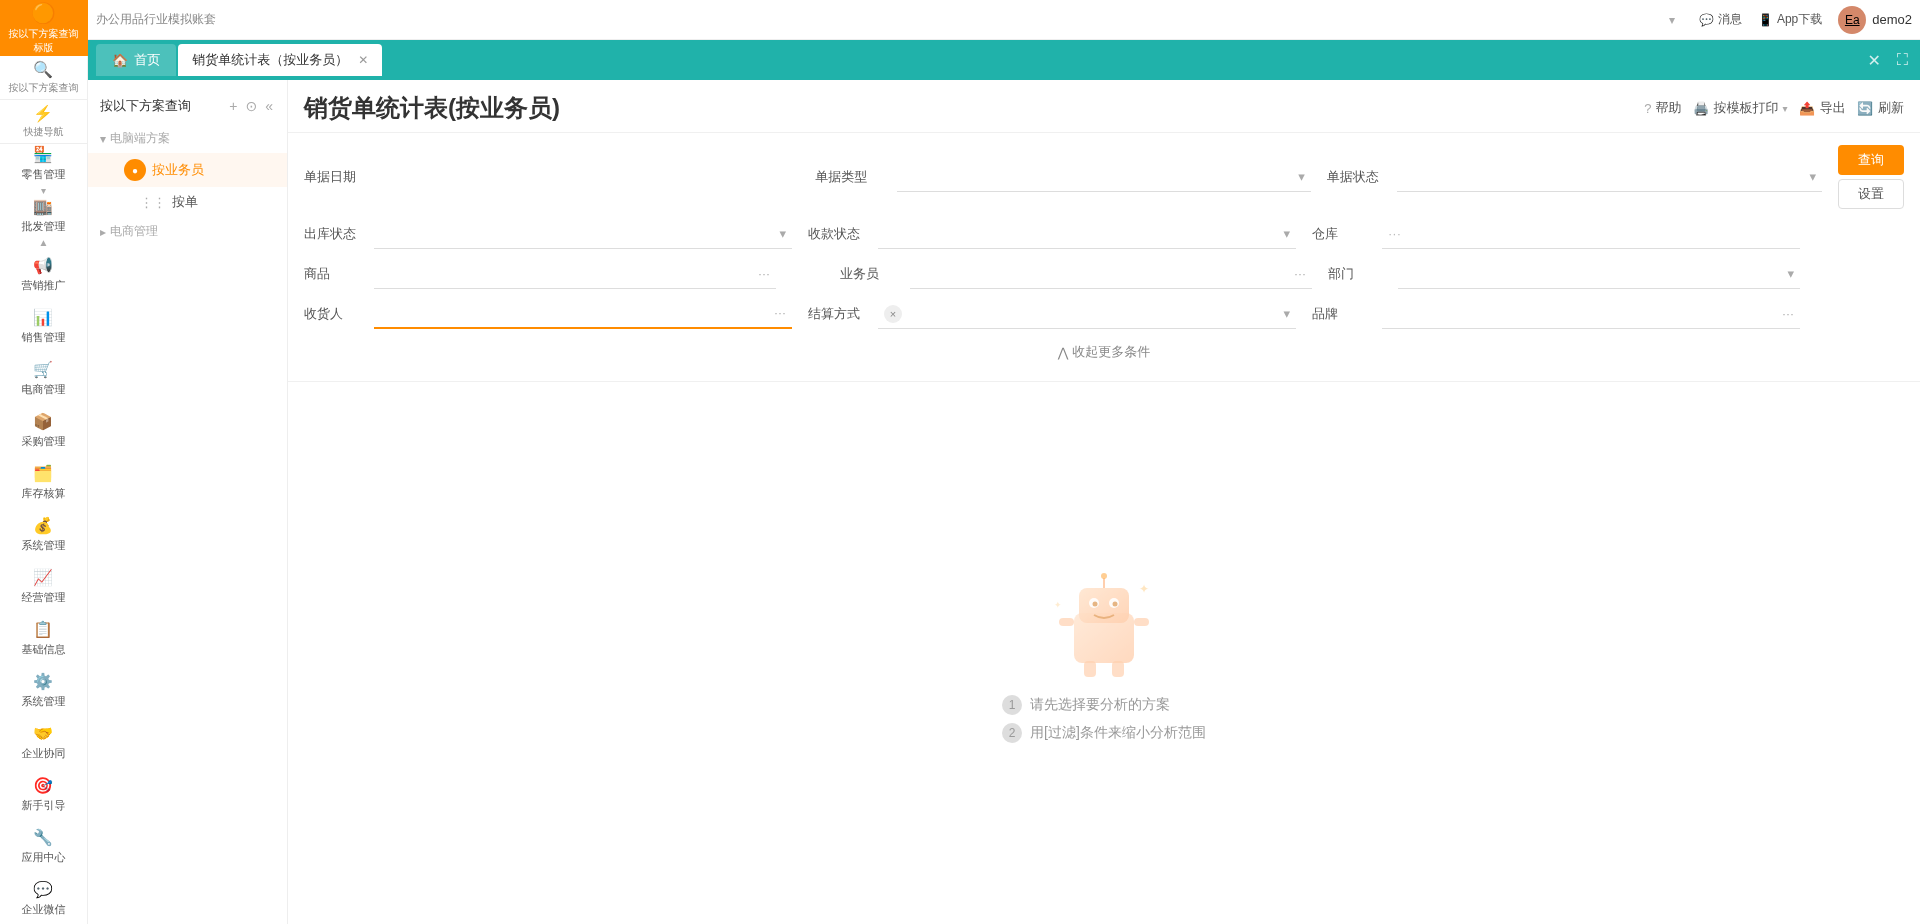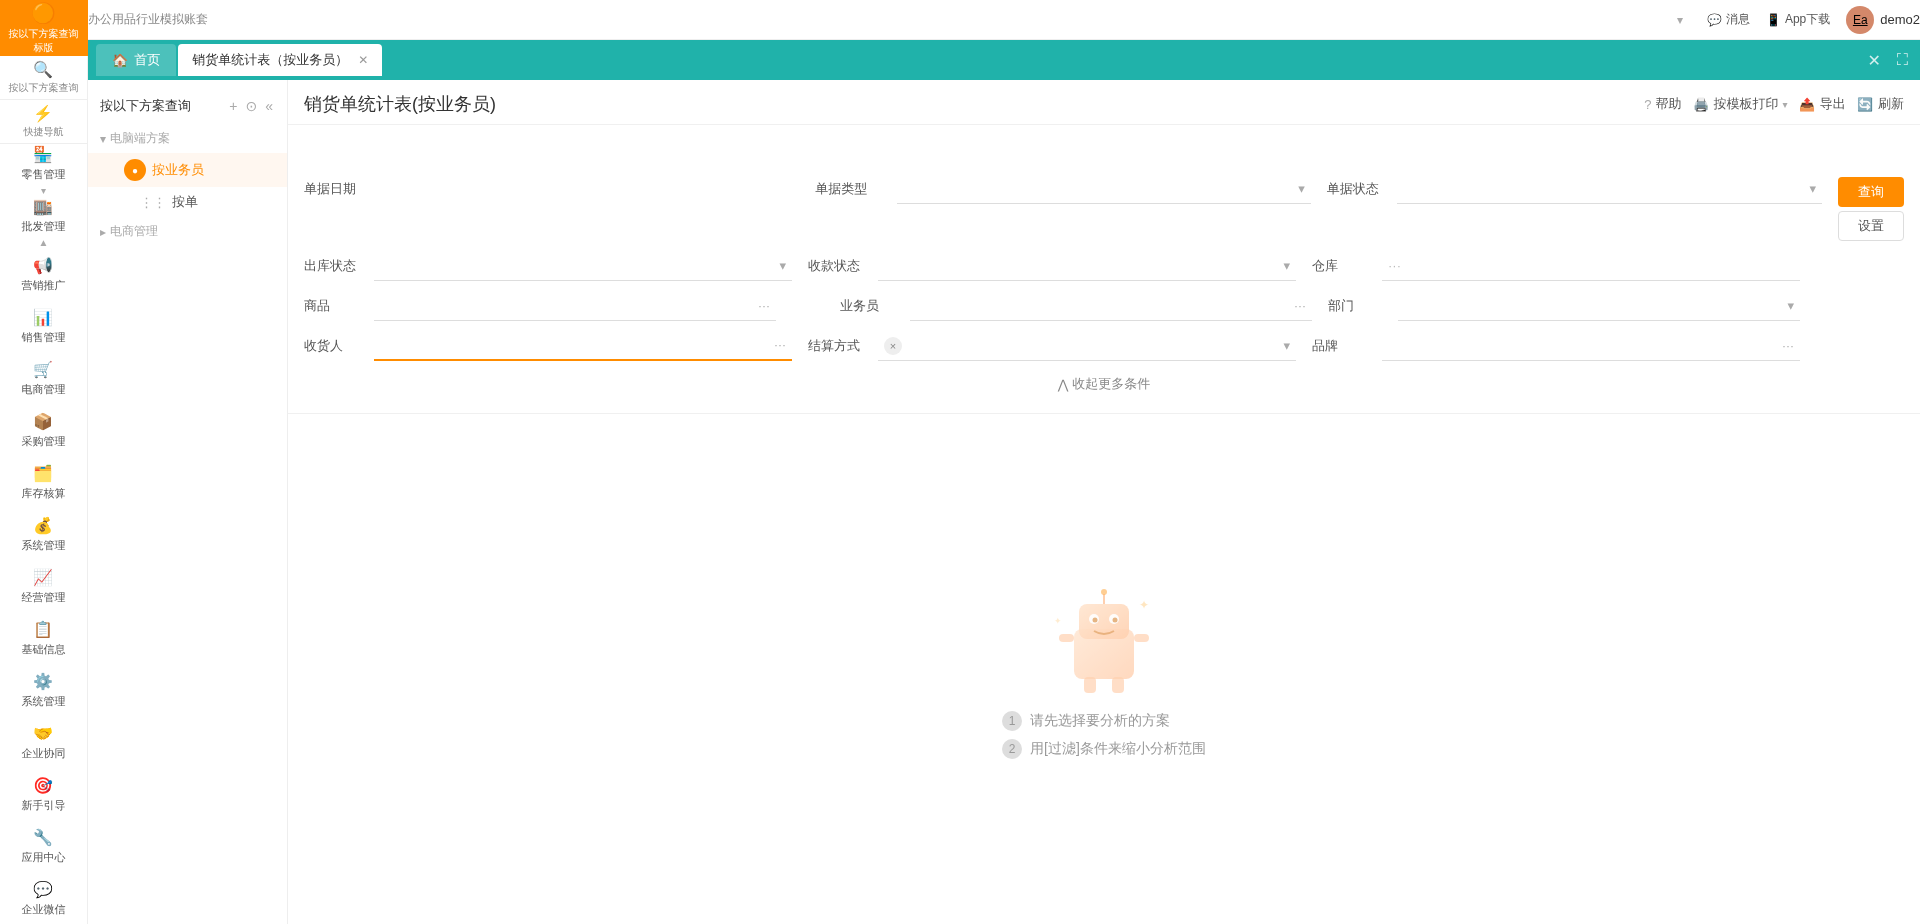--- a/index.html
+++ b/index.html
@@ -13,21 +13,21 @@
     .sidebar-search { width: 88px; height: 44px; display: flex; align-items: center; justify-content: center; color: #666; font-size: 12px; cursor: pointer; border-bottom: 1px solid #eee; }
     .sidebar-quick { width: 88px; height: 44px; display: flex; align-items: center; justify-content: center; color: #666; font-size: 12px; cursor: pointer; border-bottom: 1px solid #eee; }
     .sidebar-nav { flex: 1; width: 88px; overflow-y: auto; }
     .sidebar-item { width: 88px; height: 52px; display: flex; flex-direction: column; align-items: center; justify-content: center; cursor: pointer; color: #555; font-size: 12px; gap: 3px; }
     .sidebar-item-label { font-size: 11px; }
 
     
     .main { flex: 1; display: flex; flex-direction: column; overflow: hidden; }
 
     
-    .topbar { height: 40px; background: #fff; border-bottom: 1px solid #eee; display: flex; align-items: center; padding: 0 0; gap: 24px; font-size: 12px; color: #666; }
+    .topbar { height: 40px; background: #fff; border-bottom: 1px solid #eee; display: flex; align-items: center; padding: 0 8px; gap: 24px; font-size: 12px; color: #666; }
     .topbar-breadcrumb { flex: 1; color: #888; font-size: 12px; }
     .topbar-actions { display: flex; align-items: center; gap: 16px; color: #555; font-size: 12px; }
     .topbar-action { display: flex; align-items: center; gap: 4px; cursor: pointer; }
     .topbar-avatar { width: 28px; height: 28px; border-radius: 50%; background: #ff8c00; display: flex; align-items: center; justify-content: center; color: #000000; font-size: 12px; cursor: pointer; overflow: hidden; text-decoration: underline; }
     .topbar-username { color: #333; cursor: pointer; font-size: 13px; }
 
     
     .tabbar { height: 40px; background: #20b2aa; display: flex; align-items: center; padding: 0 8px; gap: 2px; }
     .tab { height: 32px; padding: 0 16px; border-radius: 4px 4px 0 0; display: flex; align-items: center; gap: 6px; font-size: 13px; cursor: pointer; color: rgba(255,255,255,0.8); background: transparent; }
     .tab.active { background: #fff; color: #333; border-radius: 4px 4px 0 0; }
@@ -48,38 +48,38 @@
     .tree-child.active { color: #ff8c00; background: #fff7f0; }
     .tree-child .child-icon { width: 22px; height: 22px; border-radius: 50%; background: #ff8c00; color: #fff; display: flex; align-items: center; justify-content: center; font-size: 11px; }
     .tree-sub { padding: 6px 12px 6px 52px; font-size: 13px; color: #555; cursor: pointer; display: flex; align-items: center; gap: 6px; }
     .tree-group-header { padding: 6px 12px; font-size: 12px; color: #aaa; display: flex; align-items: center; gap: 4px; cursor: pointer; }
 
     
     .right-panel { flex: 1; display: flex; flex-direction: column; overflow: hidden; background: #fff; margin: 0; }
 
     
     .page-header { padding: 12px 16px 8px; display: flex; align-items: center; justify-content: space-between; background: #fff; border-bottom: 1px solid #f0f0f0; }
-    .page-title { font-size: 18px; font-weight: 400; color: #333; text-align: center; }
+    .page-title { font-size: 24px; font-weight: 700; color: #333; text-align: center; }
     .page-header-actions { display: flex; align-items: center; gap: 12px; font-size: 13px; color: #555; }
     .header-action { display: flex; align-items: center; gap: 4px; cursor: pointer; color: #555; }
 
     
     .filter-area { padding: 12px 16px; background: #fff; border-bottom: 1px solid #f0f0f0; }
     .filter-label { width: 70px; font-size: 13px; color: #555; flex-shrink: 0; }
     .filter-field { flex: 1; display: flex; align-items: center; border-bottom: 1px solid #ddd; padding: 4px 6px; position: relative; min-height: 30px; }
     .filter-field.has-focus { border-bottom-color: #ff8c00; }
     .filter-field-more { color: #aaa; font-size: 12px; cursor: pointer; }
     .filter-select { flex: 1; display: flex; align-items: center; justify-content: space-between; border-bottom: 1px solid #ddd; padding: 4px 6px; min-height: 30px; cursor: pointer; }
 
     
     .date-filter { display: flex; align-items: center; gap: 4px; }
     .date-btn { padding: 3px 8px; font-size: 12px; border-radius: 3px; cursor: pointer; color: #555; background: none; border: none; }
     .date-btn.active { background: #ff8c00; color: #fff; border-radius: 12px; padding: 2px 10px; }
     .date-range { font-size: 12px; color: #aaa; margin-left: 4px; }
-    .btn-query { background: #ff8c00; color: #fff; border: none; padding: 6px 20px; border-radius: 4px; font-size: 13px; cursor: pointer; margin-top: 40px; }
+    .btn-query { background: #ff8c00; color: #fff; border: none; padding: 6px 20px; border-radius: 4px; font-size: 13px; cursor: pointer; }
     .btn-settings { background: #fff; color: #555; border: 1px solid #ddd; padding: 5px 16px; border-radius: 4px; font-size: 13px; cursor: pointer; }
 
     
     .collapse-bar { text-align: center; padding: 8px; }
     .collapse-btn { color: #888; font-size: 13px; cursor: pointer; display: inline-flex; align-items: center; gap: 4px; }
 
     
     .empty-state { flex: 1; display: flex; flex-direction: column; align-items: center; justify-content: center; gap: 12px; padding: 40px; }
     .empty-tips { display: flex; flex-direction: column; gap: 8px; }
     .empty-tip { display: flex; align-items: center; gap: 8px; font-size: 14px; color: #999; }

